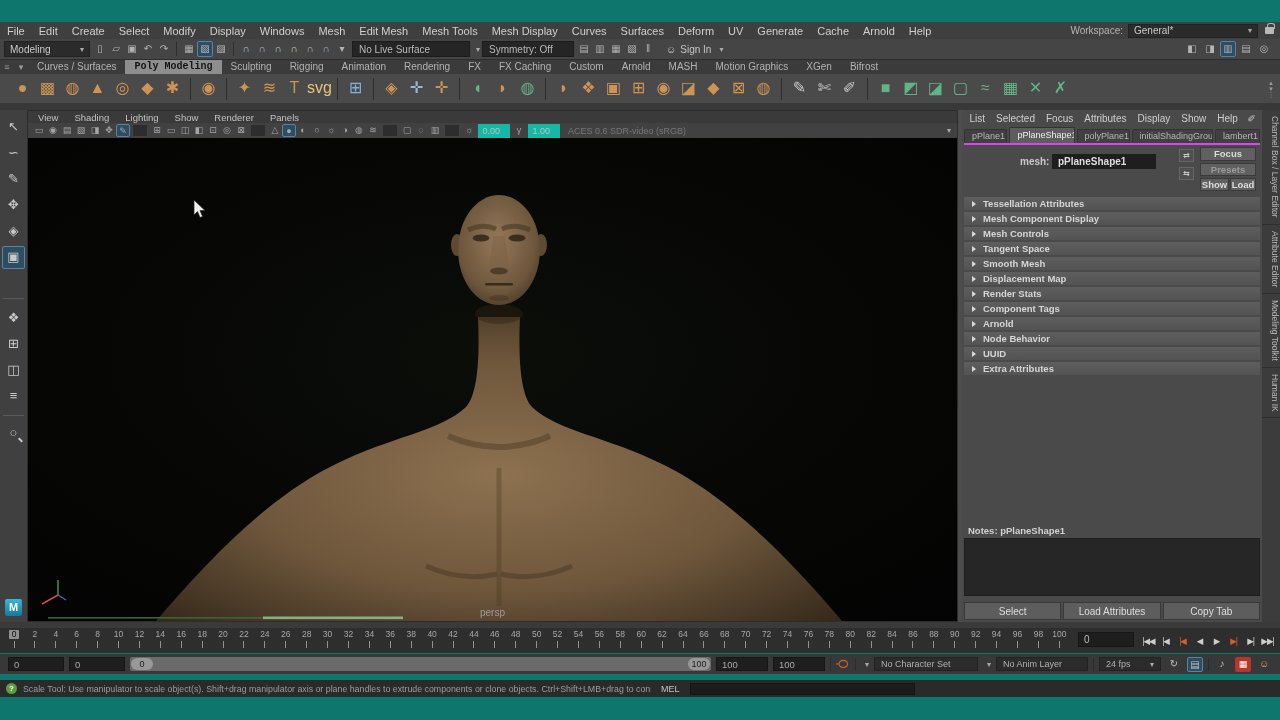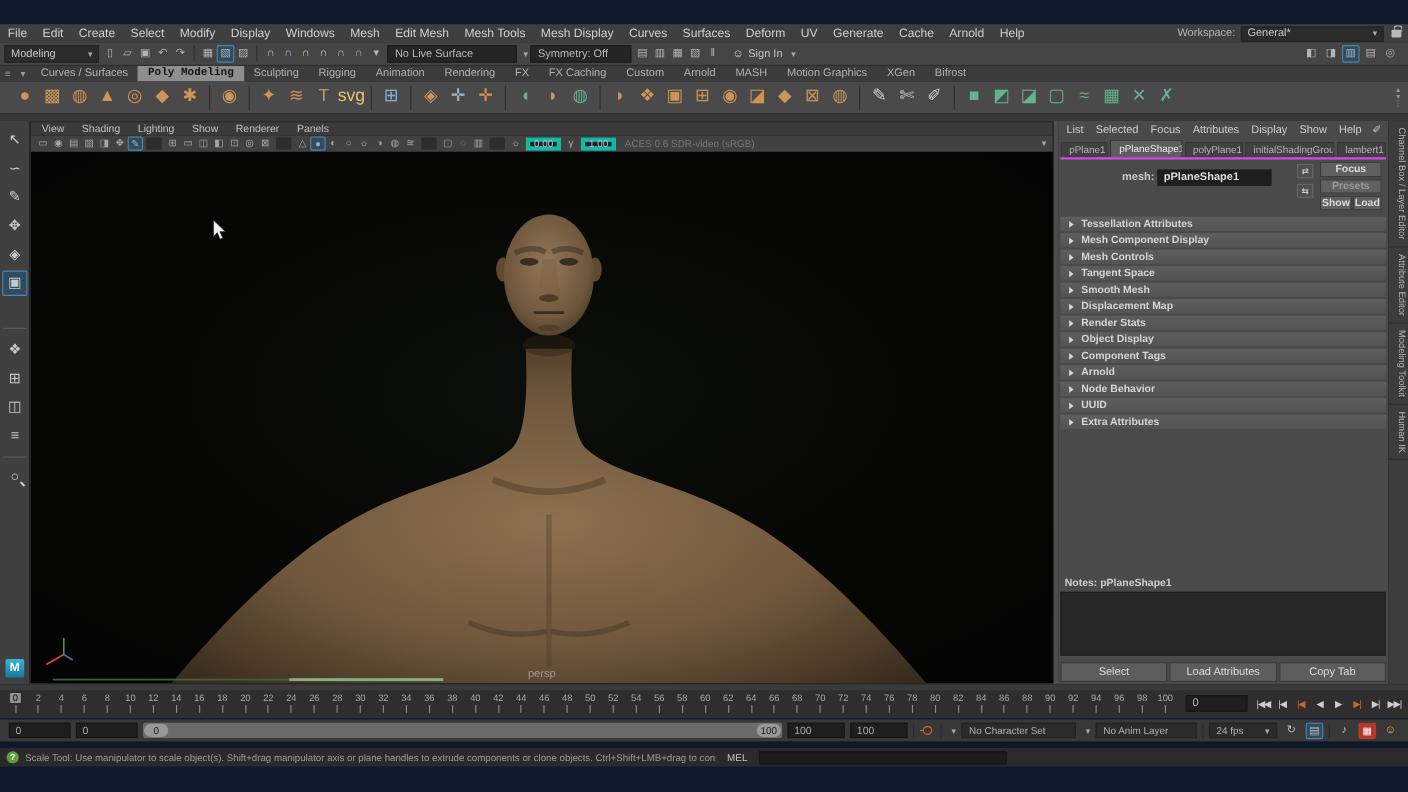--- a/index.html
+++ b/index.html
@@ -1,16 +1,16 @@
 <!DOCTYPE html>
 <html><head>
 <meta charset="utf-8">
 <style>
   html,body{margin:0;padding:0;background:#000;}
-  #stage{position:relative;width:1280px;height:720px;margin:0 auto;background:#0f172a;overflow:hidden;
+  #stage{position:relative;width:1280px;height:720px;margin:0 auto;background:#0f766e;overflow:hidden;
          font-family:"Liberation Sans","DejaVu Sans",sans-serif;color:#c8c8c8;
          -webkit-font-smoothing:antialiased;}
   #stage *{box-sizing:border-box;}
 
   
   .icon{flex:0 0 auto;width:16px;height:16px;line-height:15px;text-align:center;
         font-size:10px;color:#b4b4b4;cursor:default;}
   .icon.sep{width:1px;height:14px;background:#2d2d2d;margin:0 4px;color:transparent;overflow:hidden;}
   .icon.active{background:#2e4d63;border:1px solid #5285a6;border-radius:2px;line-height:13px;}
   .darkfield{background:#252525;border:1px solid #1c1c1c;color:#b9b9b9;font-size:10px;
@@ -67,21 +67,21 @@
              text-align:center;line-height:17px;}
 
   
   .viewport{position:absolute;left:27px;top:110px;width:931px;height:512px;background:#060606;
             display:flex;flex-direction:column;border:1px solid #2c2c2c;}
   .vp-menu{height:12px;background:#3a3a3a;display:flex;gap:16px;align-items:center;
            padding-left:10px;font-size:9.5px;color:#c2c2c2;flex:0 0 auto;}
   .vp-icons{height:15px;background:#414141;display:flex;align-items:center;padding-left:4px;flex:0 0 auto;}
   .vp-icons .icon{width:14px;height:13px;line-height:12px;font-size:9px;color:#a6a6a6;}
   .vp-icons .icon.sep{height:11px;margin:0 3px;}
-  .vp-field{background:#222;border:4px solid #14b8a6;color:#c0c0c0;font-size:9px;height:12px;
+  .vp-field{background:#222;border:7px solid #14b8a6;color:#c0c0c0;font-size:9px;height:12px;
             width:32px;display:flex;align-items:center;justify-content:flex-end;padding:0 3px;margin:0 2px;}
   .colorspace{color:#777;font-size:9px;margin-left:6px;white-space:nowrap;}
   .vp-canvas{position:relative;flex:1;}
   .vp-canvas svg{position:absolute;inset:0;}
   .persp-label{position:absolute;left:50%;bottom:3px;transform:translateX(-50%);
                font-size:10px;color:#9d9d9d;}
 
   
   .vdiv{position:absolute;left:958px;top:110px;width:4px;height:512px;background:#4d4d4d;}
   .attr-panel{position:absolute;left:962px;top:110px;width:300px;height:512px;background:#4a4a4a;
@@ -506,24 +506,20 @@
         <div class="ae-sec">
         <span class="arr"></span>
         <span>Displacement Map</span>
       </div>
         <div class="ae-sec">
         <span class="arr"></span>
         <span>Render Stats</span>
       </div>
         <div class="ae-sec">
         <span class="arr"></span>
-        <span>Object Display</span>
-      </div>
-        <div class="ae-sec">
-        <span class="arr"></span>
         <span>Component Tags</span>
       </div>
         <div class="ae-sec">
         <span class="arr"></span>
         <span>Arnold</span>
       </div>
         <div class="ae-sec">
         <span class="arr"></span>
         <span>Node Behavior</span>
       </div>

